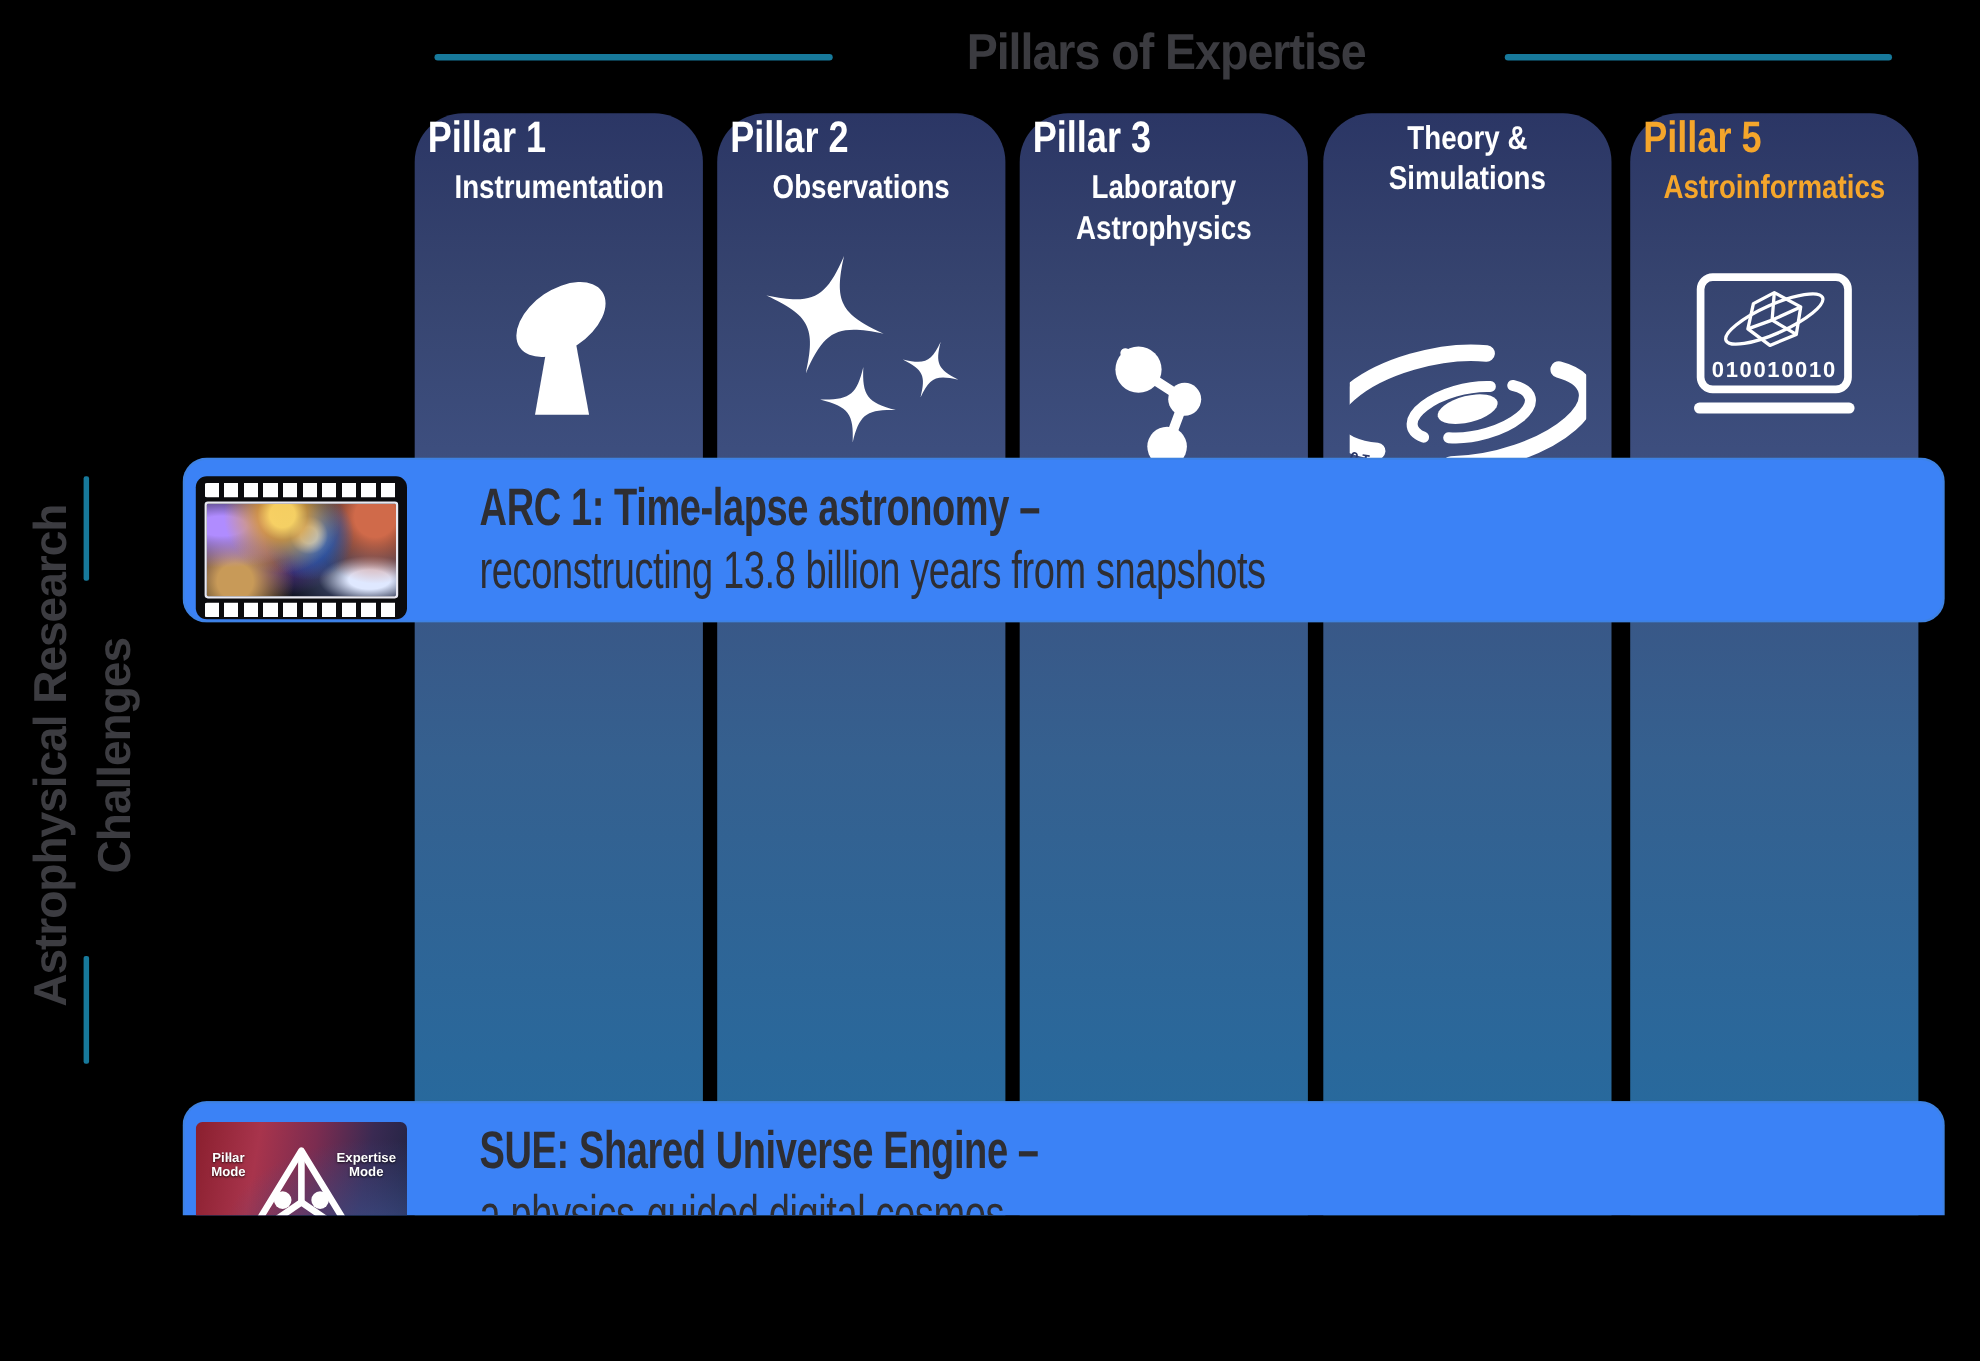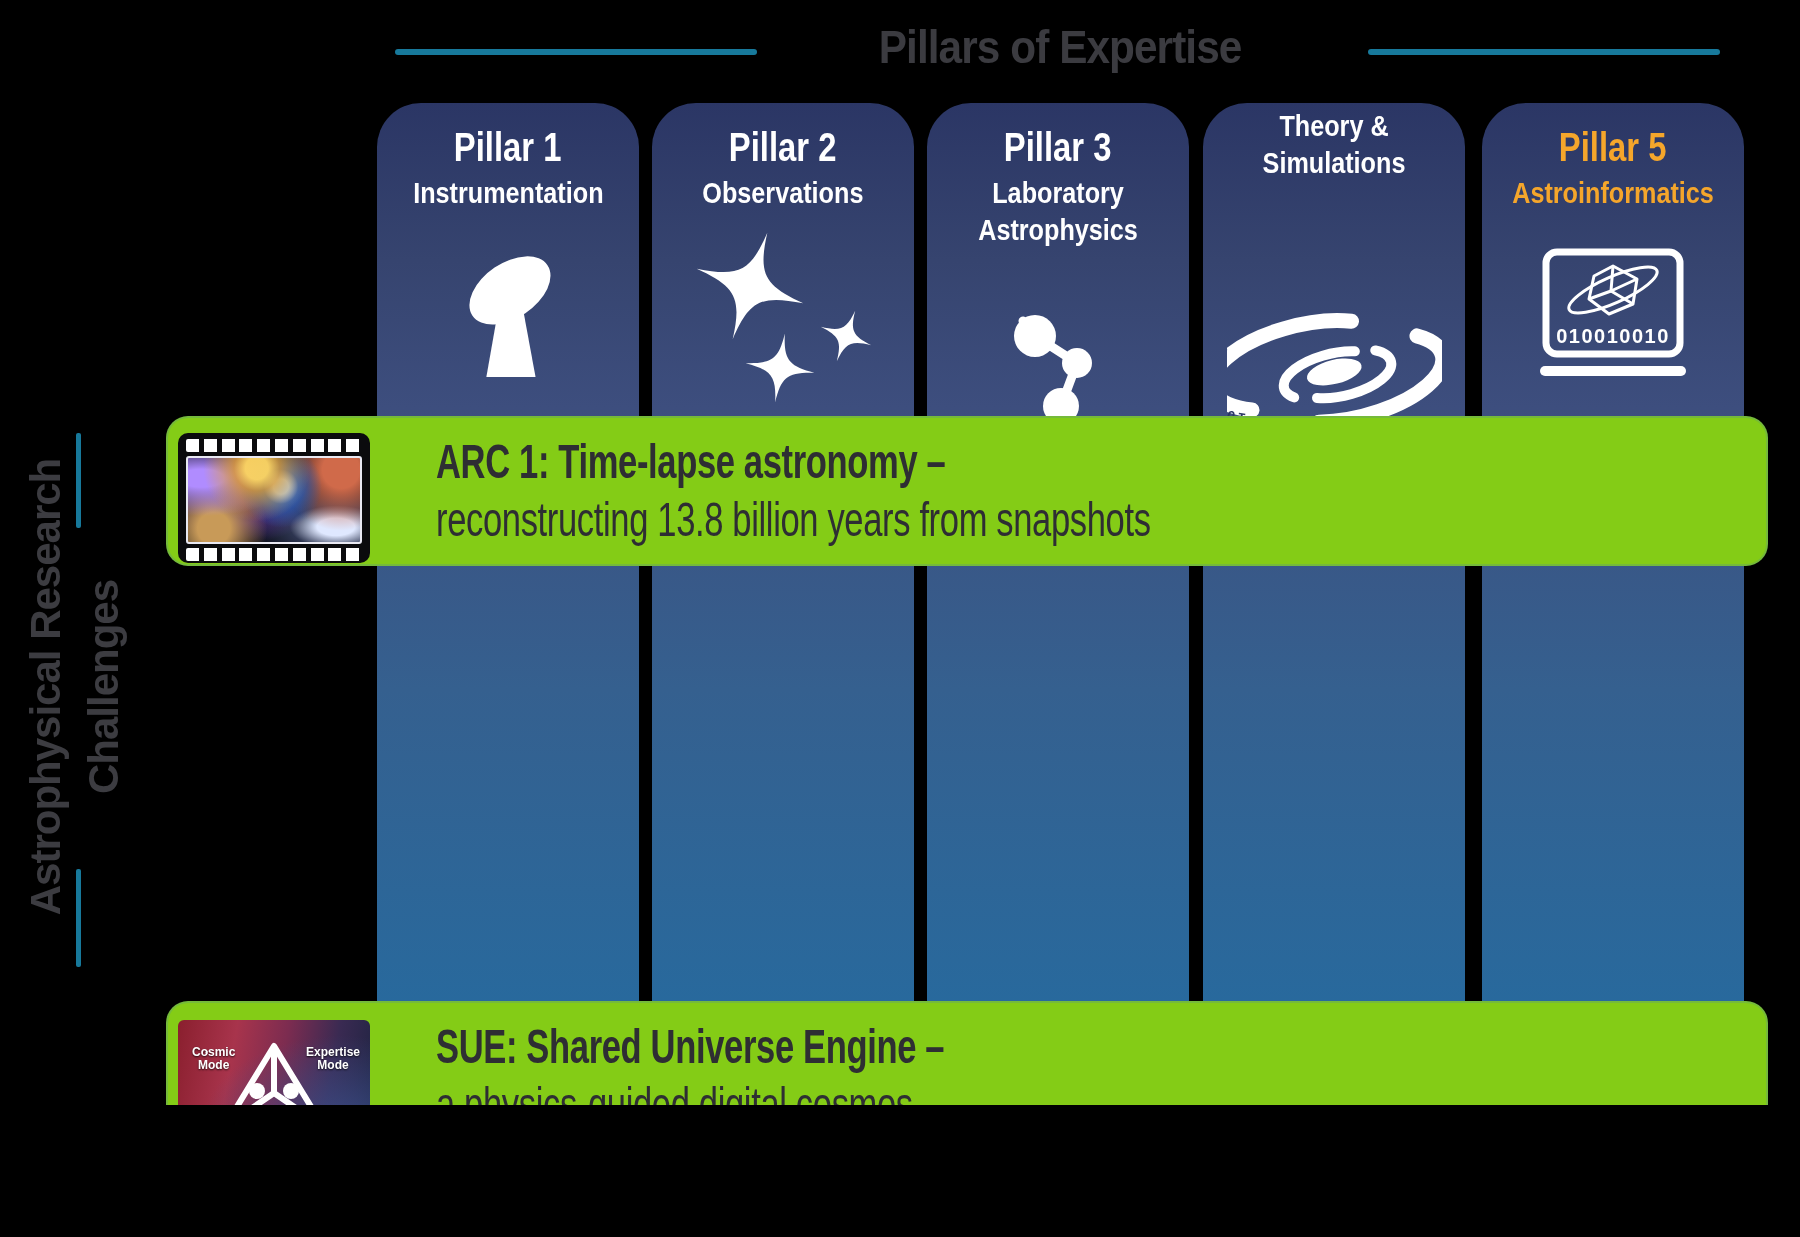--- a/index.html
+++ b/index.html
@@ -19,32 +19,32 @@
     transform:rotate(-90deg);display:flex;flex-direction:column;justify-content:center;
     text-align:center;color:#3c3c41;font-weight:bold;font-size:42px;line-height:58px;letter-spacing:-1px;}
   .vrule{position:absolute;left:76px;width:5px;background:#17799B;border-radius:2px;}
   .vrule.top{top:433px;height:95px;}
   .vrule.bottom{top:869px;height:98px;}
 
   
   .pillar{position:absolute;top:103px;width:262px;height:1127px;border-radius:44px 44px 30px 30px;
     background:linear-gradient(180deg,#2B3665 0%,#36446F 14%,#3D4E7E 27%,#35608F 52%,#2A689B 76%,#1D6FA6 100%);}
   .p1{left:377px;} .p2{left:652px;} .p3{left:927px;} .p4{left:1203px;} .p5{left:1482px;}
-  .pillar-title{margin-top:22px;text-align:center;font-size:40px;font-weight:bold;color:#fff;}
+  .pillar-title{font-size:40px;font-weight:bold;color:#fff;}
   .pillar-title>span{display:inline-block;transform:scaleX(.82);}
   .pillar-sub{margin-top:4px;text-align:center;font-size:30px;font-weight:bold;color:#fff;
     line-height:37px;white-space:pre-line;}
   .pillar-sub>span{display:inline-block;transform:scaleX(.84);}
   .p5 .pillar-title,.p5 .pillar-sub{color:#F5A62B;}
   .icon-wrap{position:absolute;left:0;right:0;top:120px;height:185px;
     display:flex;align-items:center;justify-content:center;}
   .p3 .icon-wrap,.p4 .icon-wrap{top:175px;}
 
   
-  .row{position:absolute;left:166px;width:1602px;height:150px;background:#84cc16;
+  .row{position:absolute;left:166px;width:1602px;height:150px;background:#3b82f6;
     border:2px solid rgba(73,133,173,.25);border-radius:22px;box-sizing:border-box;z-index:5;}
   .r1{top:416px;} .r2{top:611px;} .r3{top:806px;} .r4{top:1001px;}
   .row-text{position:absolute;left:268px;top:0;bottom:0;display:flex;flex-direction:column;
     justify-content:center;gap:4px;color:#2e2e33;font-size:48px;line-height:54px;white-space:nowrap;}
   .row-text .t1{font-weight:bold;}
   .row-text span{display:inline-block;transform:scaleX(.72);transform-origin:left center;letter-spacing:-.5px;}
 
   
   .thumb{position:absolute;left:10px;top:13px;width:192px;height:124px;border-radius:8px;z-index:6;}
 
@@ -239,21 +239,21 @@
           <line x1="52" y1="54" x2="52" y2="13"></line>
           <line x1="52" y1="54" x2="14" y2="80"></line>
           <line x1="52" y1="54" x2="90" y2="80"></line>
         </g>
         <g fill="#fff">
           <circle cx="35" cy="52" r="8"></circle>
           <circle cx="69" cy="52" r="8"></circle>
           <circle cx="52" cy="77" r="8"></circle>
         </g>
       </svg>
-      <div class="sue-label expert">Cosmic
+      <div class="sue-label expert">Pillar
 Mode</div>
       <div class="sue-label outreach">Expertise
 Mode</div>
       <div class="sue-label education">Education
 Mode</div>
     </div>
     <div class="row-text">
       <div class="t1"><span>SUE: Shared Universe Engine –</span></div>
       <div class="t2"><span>a physics-guided digital cosmos</span></div>
     </div>

